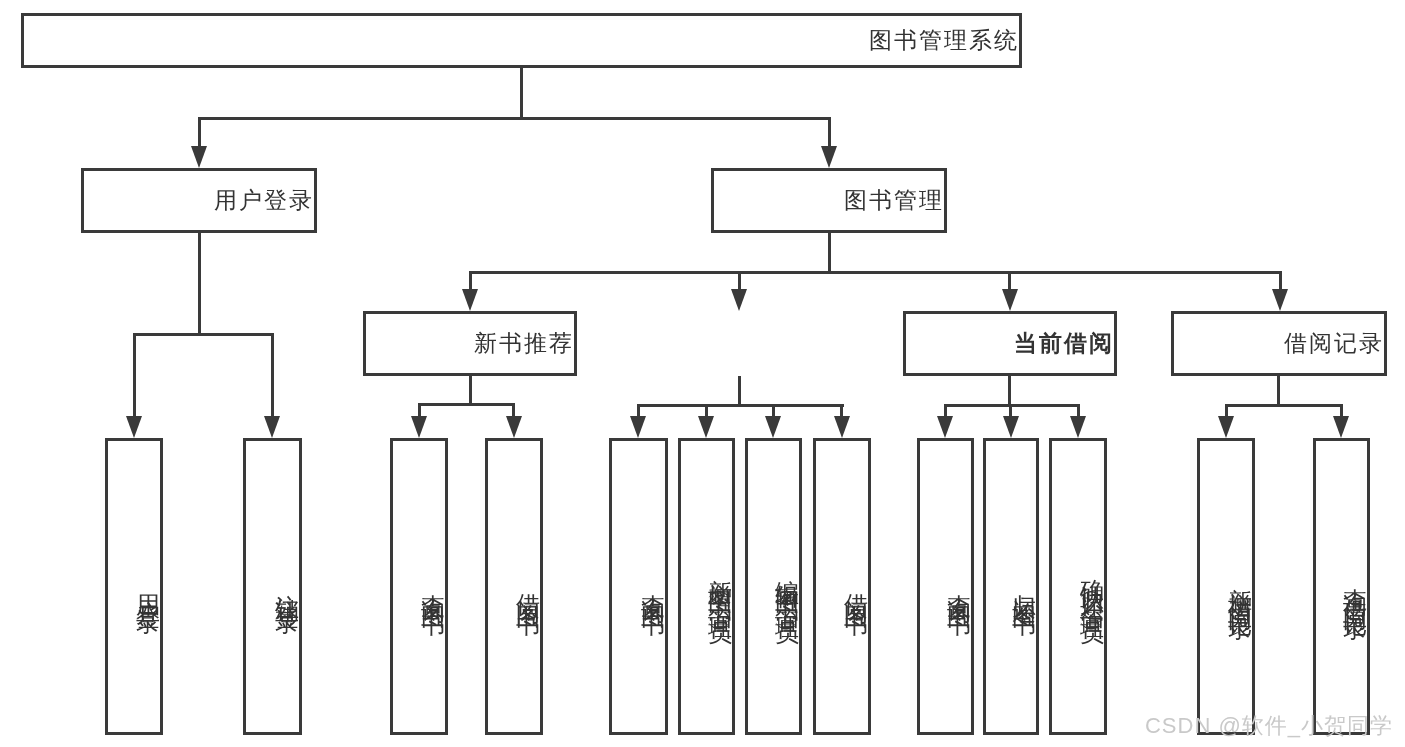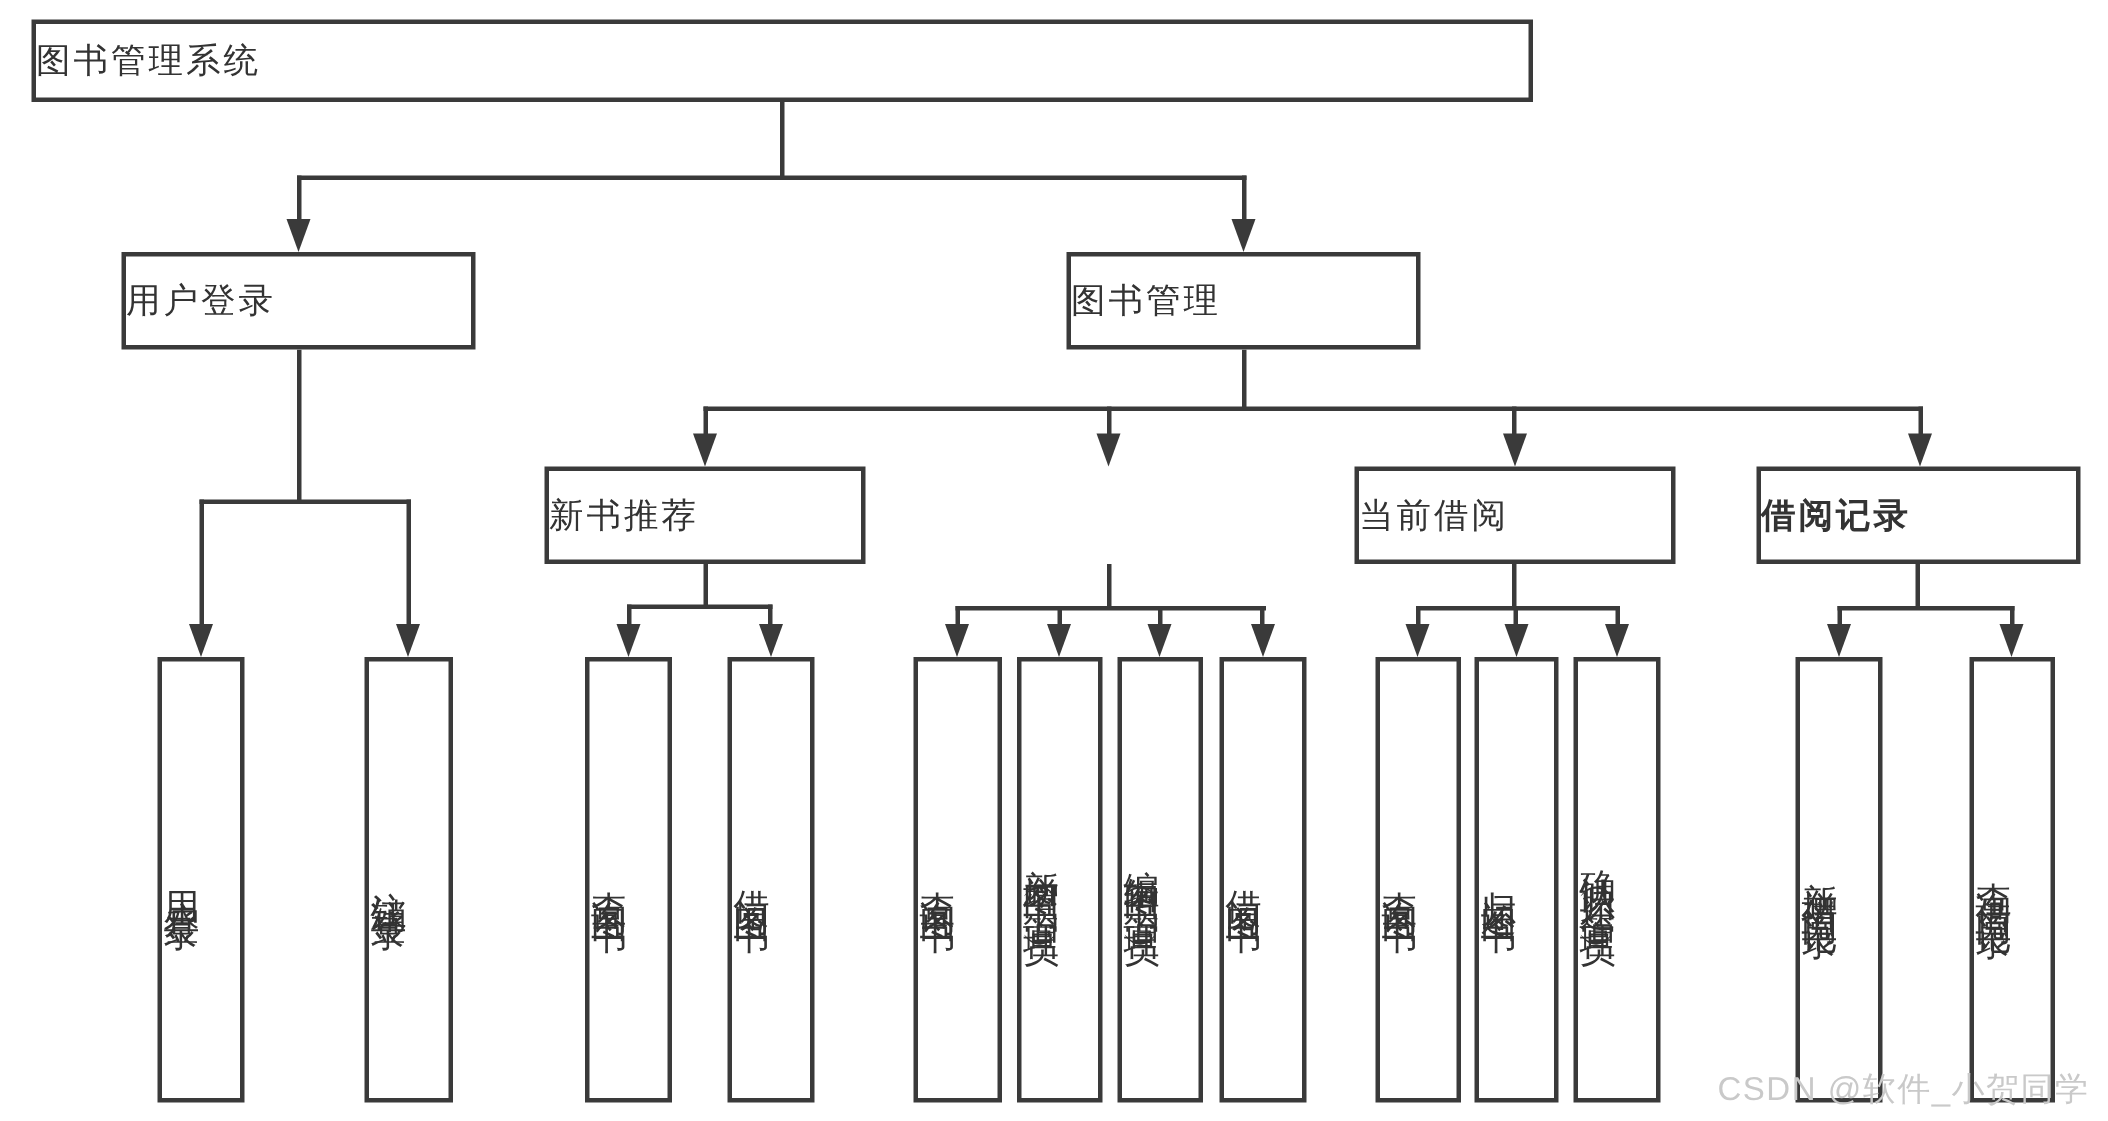--- a/index.html
+++ b/index.html
@@ -12,21 +12,21 @@
     height: 747px;
     background: #ffffff;
   }
 
   .node {
     position: absolute;
     border: 3px solid var(--line, #3a3a3a);
     background: #ffffff;
     display: flex;
     align-items: center;
-    justify-content: flex-start;
+    justify-content: flex-end;
     color: var(--text, #333333);
   }
   .node.horiz .node-label {
     font-size: 23px;
     letter-spacing: 2px;
     white-space: nowrap;
   }
   .node.vert .node-label {
     writing-mode: vertical-rl;
     text-orientation: mixed;
@@ -120,24 +120,24 @@
     </div>
     <div class="node horiz" style="left: 81px; top: 168px; width: 236px; height: 65px;">
       <span class="node-label">用户登录</span>
     </div>
     <div class="node horiz" style="left: 363px; top: 311px; width: 214px; height: 65px;">
       <span class="node-label">新书推荐</span>
     </div>
     <div class="node horiz" style="left: 711px; top: 168px; width: 236px; height: 65px;">
       <span class="node-label">图书管理</span>
     </div>
-    <div class="node horiz" style="left: 903px; top: 311px; width: 214px; height: 65px;">
+    <div class="node horiz" style="left: 903px; top: 311px; width: 214px; height: 65px; font-weight: bold;">
       <span class="node-label">当前借阅</span>
     </div>
-    <div class="node horiz" style="left: 1171px; top: 311px; width: 216px; height: 65px; font-weight: bold;">
+    <div class="node horiz" style="left: 1171px; top: 311px; width: 216px; height: 65px;">
       <span class="node-label">借阅记录</span>
     </div>
     <div class="node vert" style="left: 105px; top: 438px; width: 58px; height: 297px;">
       <span class="node-label">用户登录</span>
     </div>
     <div class="node vert" style="left: 243px; top: 438px; width: 59px; height: 297px;">
       <span class="node-label">注销登录</span>
     </div>
     <div class="node vert" style="left: 390px; top: 438px; width: 58px; height: 297px;">
       <span class="node-label">查询图书</span>

